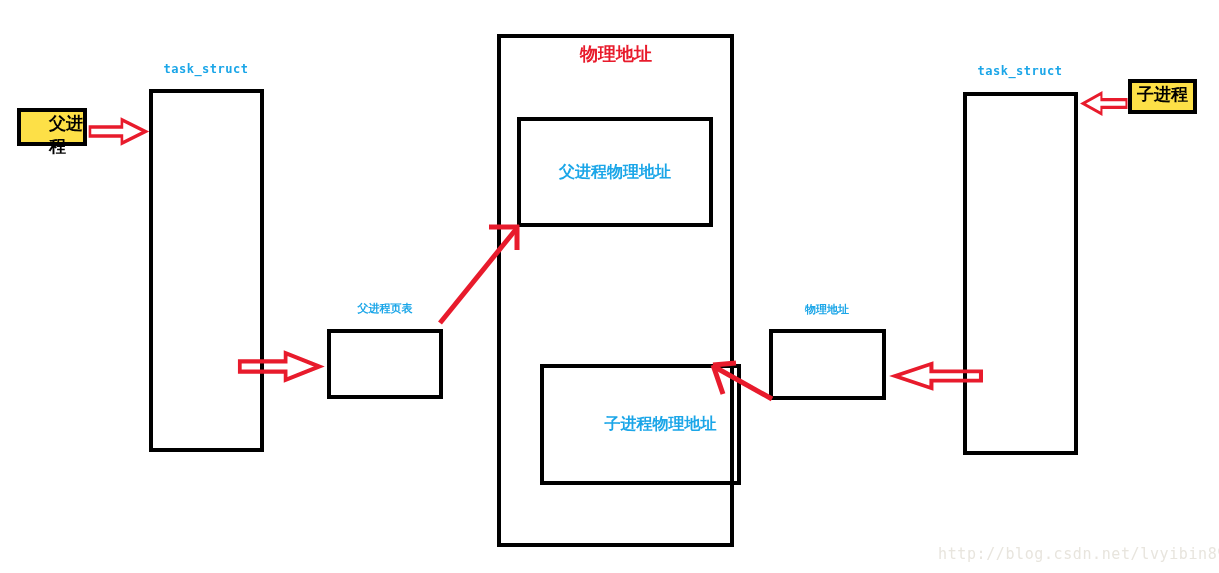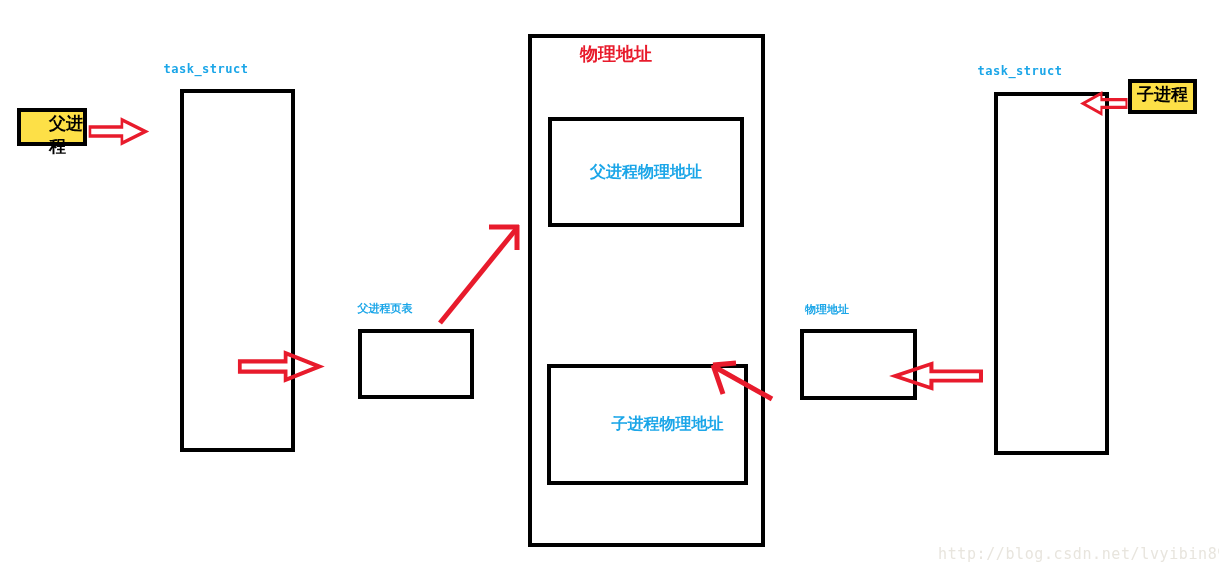--- a/index.html
+++ b/index.html
@@ -15,21 +15,20 @@
     background:#ffffff;
     font-family:"Liberation Sans",sans-serif;
     overflow:hidden;
   }
   .rect{
     position:absolute;
     border:4px solid var(--black);
     box-sizing:border-box;
     background:transparent;
     z-index:1;
-    margin-left:31px;
   }
   .entry-box{
     position:absolute;
     border:4px solid var(--black);
     box-sizing:border-box;
     display:flex;justify-content:center;
     font-weight:bold;font-size:17px;color:#000;
     background:#fde047;
     z-index:2;
   }
@@ -109,21 +108,21 @@
   </svg>
 
   <div class="red-title" style="left:556px;top:10px;width:120px;margin-top:32px;">物理地址</div>
 
   <div class="rect" style="left:497px;top:34px;width:237px;height:513px;"></div>
 
   <div class="rect phys-box" style="left:517px;top:117px;width:196px;height:110px;">
     <span>父进程物理地址</span>
   </div>
 
-  <div class="rect phys-box" style="left:516px;top:364px;width:201px;height:121px;padding-left:40px;">
+  <div class="rect phys-box" style="left:540px;top:364px;width:201px;height:121px;padding-left:40px;">
     <span>子进程物理地址</span>
   </div>
 
   <svg class="arrow line-arrow" style="left:703px;top:356px;" width="78" height="48" viewBox="0 0 78 48">
     <line x1="69" y1="43" x2="10" y2="10"></line>
     <line x1="10" y1="9" x2="33" y2="7"></line>
     <line x1="10" y1="9" x2="20" y2="38"></line>
   </svg>
 
   <div class="cyan-label" style="left:767px;top:302px;width:120px;">物理地址</div>

